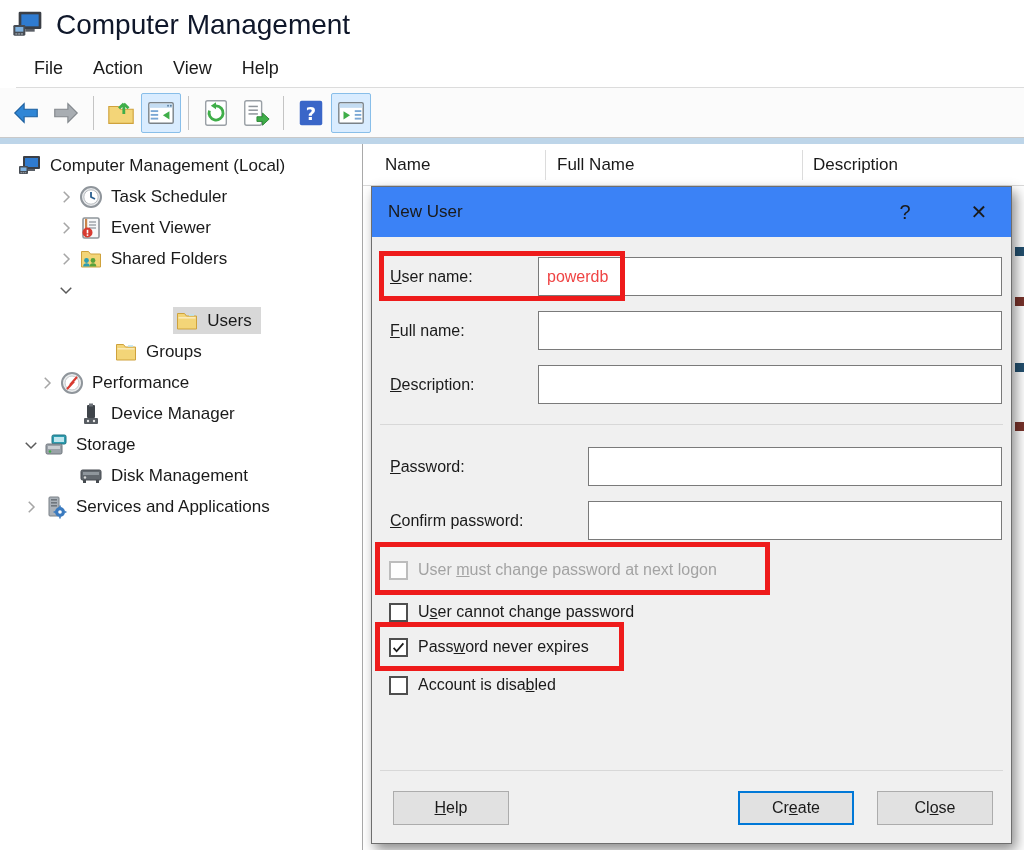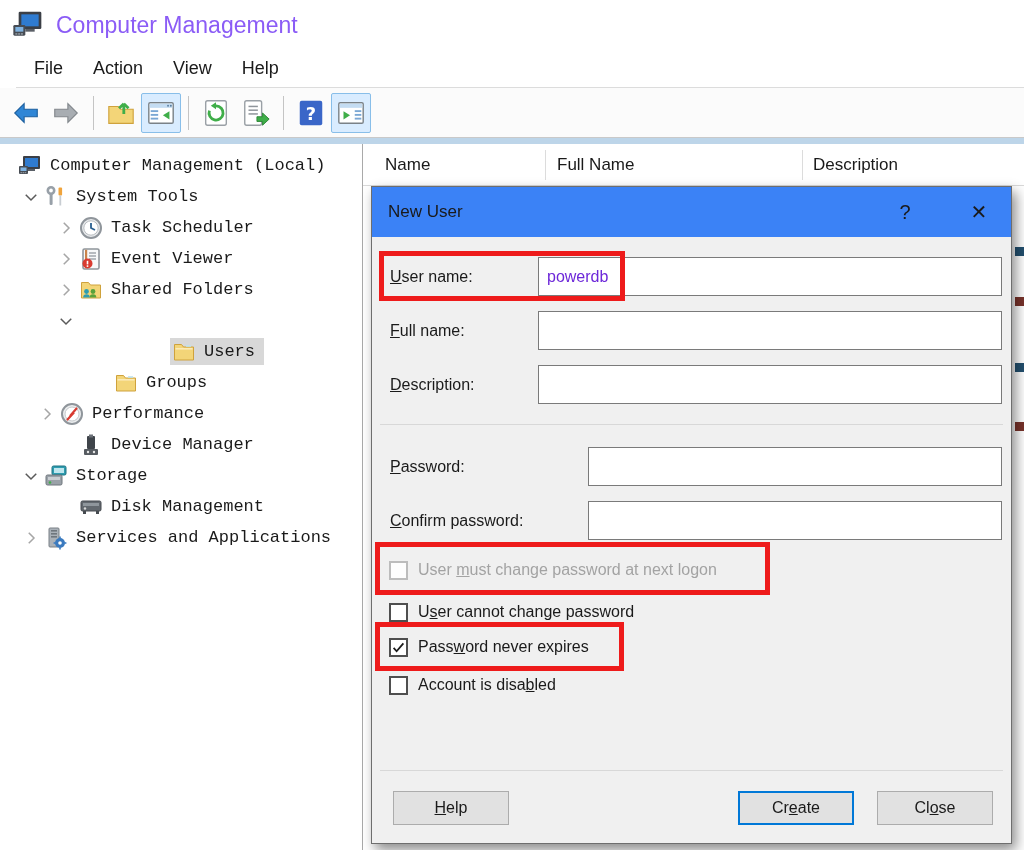--- a/index.html
+++ b/index.html
@@ -4,21 +4,21 @@
 <style>
   html,body{margin:0;padding:0;}
   body{width:1024px;height:850px;position:relative;overflow:hidden;background:#fff;
        font-family:"Liberation Sans","DejaVu Sans",sans-serif;color:#1a1a1a;}
   u{text-decoration:underline;}
 
   
   .titlebar{position:absolute;top:0;left:0;width:100%;height:50px;background:#fff;}
   .app-icon{position:absolute;left:12px;top:9px;width:32px;height:32px;}
   .app-icon svg{width:32px;height:32px;}
-  .win-title{position:absolute;left:56px;top:0;line-height:50px;font-size:23px;color:#8b5cf6;}
+  .win-title{position:absolute;left:56px;top:0;line-height:50px;font-size:28px;color:#0f172a;}
 
   
   .menubar{position:absolute;top:50px;left:16px;width:100%;height:38px;background:#fff;
            border-bottom:1px solid #dcdcdc;box-sizing:border-box;}
   .menu-item{display:inline-block;line-height:36px;font-size:18px;margin-left:30px;cursor:default;}
   .menu-item:first-child{margin-left:18px;}
 
   
   .toolbar{position:absolute;top:88px;left:0;width:100%;height:50px;background:#fbfbfb;
            border-bottom:1px solid #c9c9c9;box-sizing:border-box;
@@ -35,36 +35,36 @@
   .tree-panel{position:absolute;top:6px;left:0;width:362px;height:706px;background:#fff;
               padding-top:6px;box-sizing:border-box;}
   .splitter{position:absolute;top:6px;left:362px;width:1px;height:706px;background:#a9a9a9;}
   .list-panel{position:absolute;top:6px;left:363px;right:0;height:706px;background:#fff;}
   .list-header{position:relative;height:41px;border-bottom:1px solid #d9d9d9;}
   .col-label{position:absolute;top:0;line-height:41px;font-size:17px;white-space:nowrap;}
   .col-div{position:absolute;top:6px;width:1px;height:30px;background:#dcdcdc;}
   .speck{position:absolute;width:10px;height:9px;}
 
   
-  .tree-row{height:31px;display:flex;align-items:center;font-size:17px;white-space:nowrap;font-family:Liberation Mono, monospace;}
+  .tree-row{height:31px;display:flex;align-items:center;font-size:17px;white-space:nowrap;}
   .chev{width:22px;height:18px;display:inline-flex;align-items:center;justify-content:center;flex:none;}
   .sel-wrap{display:flex;align-items:center;height:27px;padding:0 9px 0 2px;}
   .sel-wrap.selected{background:#d8d8d8;}
   .tree-icon{width:24px;height:24px;margin-right:8px;flex:none;display:inline-flex;}
 
   
   .dialog{position:absolute;left:371px;top:186px;width:639px;height:656px;background:#f0f0f0;
           border:1px solid #6e6e6e;box-shadow:4px 6px 12px rgba(0,0,0,.45);z-index:5;box-sizing:content-box;}
   .dlg-titlebar{position:absolute;top:0;left:0;width:100%;height:50px;background:#3b82f6;}
   .dlg-title{position:absolute;left:16px;top:0;line-height:50px;font-size:17px;}
   .dlg-help{position:absolute;left:516px;top:0;width:34px;line-height:50px;text-align:center;font-size:20px;}
   .dlg-close{position:absolute;left:588px;top:0;width:38px;line-height:50px;text-align:center;font-size:20px;}
   .field-label{position:absolute;left:18px;font-size:16px;line-height:39px;white-space:nowrap;}
   .field-input{position:absolute;height:39px;border:1px solid #7a7a7a;background:#fff;font-size:16px;
-               padding:0 8px;box-sizing:border-box;font-family:inherit;color:#6d28d9;outline:none;}
+               padding:0 8px;box-sizing:border-box;font-family:inherit;color:#ef4444;outline:none;}
   .dlg-sep{position:absolute;left:8px;width:623px;height:1px;background:#d8d8d8;}
   .cb-row{position:absolute;left:17px;display:flex;align-items:center;height:22px;}
   .cb-box{width:19px;height:19px;background:#fff;border:2px solid #4f4f4f;box-sizing:border-box;
           display:flex;align-items:center;justify-content:center;flex:none;}
   .cb-box.disabled{border-color:#bcbcbc;background:#fdfdfd;}
   .cb-label{margin-left:10px;font-size:16px;white-space:nowrap;}
   .cb-label.disabled{color:#a3a3a3;}
   .dlg-btn{position:absolute;top:604px;width:116px;height:34px;background:#e1e1e1;border:1px solid #acacac;
            font-size:16px;display:flex;align-items:center;justify-content:center;box-sizing:border-box;cursor:default;}
   .dlg-btn.default{border:2px solid #0078d7;}
@@ -187,38 +187,20 @@
               <rect x="7" y="4" width="13" height="9" fill="#2f7bd0"></rect>
               <rect x="10" y="15" width="7" height="2" fill="#5a5f66"></rect>
               <rect x="1" y="12" width="9" height="8" rx="1" fill="#474c54"></rect>
               <rect x="2.5" y="13.5" width="6" height="3.5" fill="#7fb2e0"></rect>
               <rect x="2.5" y="18.2" width="1.5" height="1" fill="#9aa3ab"></rect>
               <rect x="4.6" y="18.2" width="1.5" height="1" fill="#9aa3ab"></rect>
               <rect x="6.7" y="18.2" width="1.5" height="1" fill="#9aa3ab"></rect>
             </svg>
           </span>
           <span class="tree-label">Computer Management (Local)</span>
-        </span>
-      </div>
-      <div class="tree-row" style="padding-left: 20px;">
-        <span class="chev">
-          <svg viewBox="0 0 24 24" width="18" height="18">
-            <path d="M5 9 l7 7 7 -7" fill="none" stroke="#5a5a5a" stroke-width="2"></path>
-          </svg>
-        </span>
-        <span class="sel-wrap">
-          <span class="tree-icon">
-            <svg viewBox="0 0 24 24" width="24" height="24">
-              <circle cx="7" cy="5.5" r="3.2" fill="none" stroke="#98a0a8" stroke-width="2.6"></circle>
-              <rect x="5.6" y="8" width="3" height="12" rx="1.2" fill="#98a0a8"></rect>
-              <rect x="14.5" y="2.5" width="3.6" height="8" rx="1" fill="#f0a43c"></rect>
-              <rect x="15.4" y="10.5" width="1.8" height="10" fill="#c8cdd2"></rect>
-            </svg>
-          </span>
-          <span class="tree-label">System Tools</span>
         </span>
       </div>
       <div class="tree-row" style="padding-left: 55px;">
         <span class="chev">
           <svg viewBox="0 0 24 24" width="18" height="18">
             <path d="M9 5 l7 7 -7 7" fill="none" stroke="#a6a6a6" stroke-width="2"></path>
           </svg>
         </span>
         <span class="sel-wrap">
           <span class="tree-icon">

